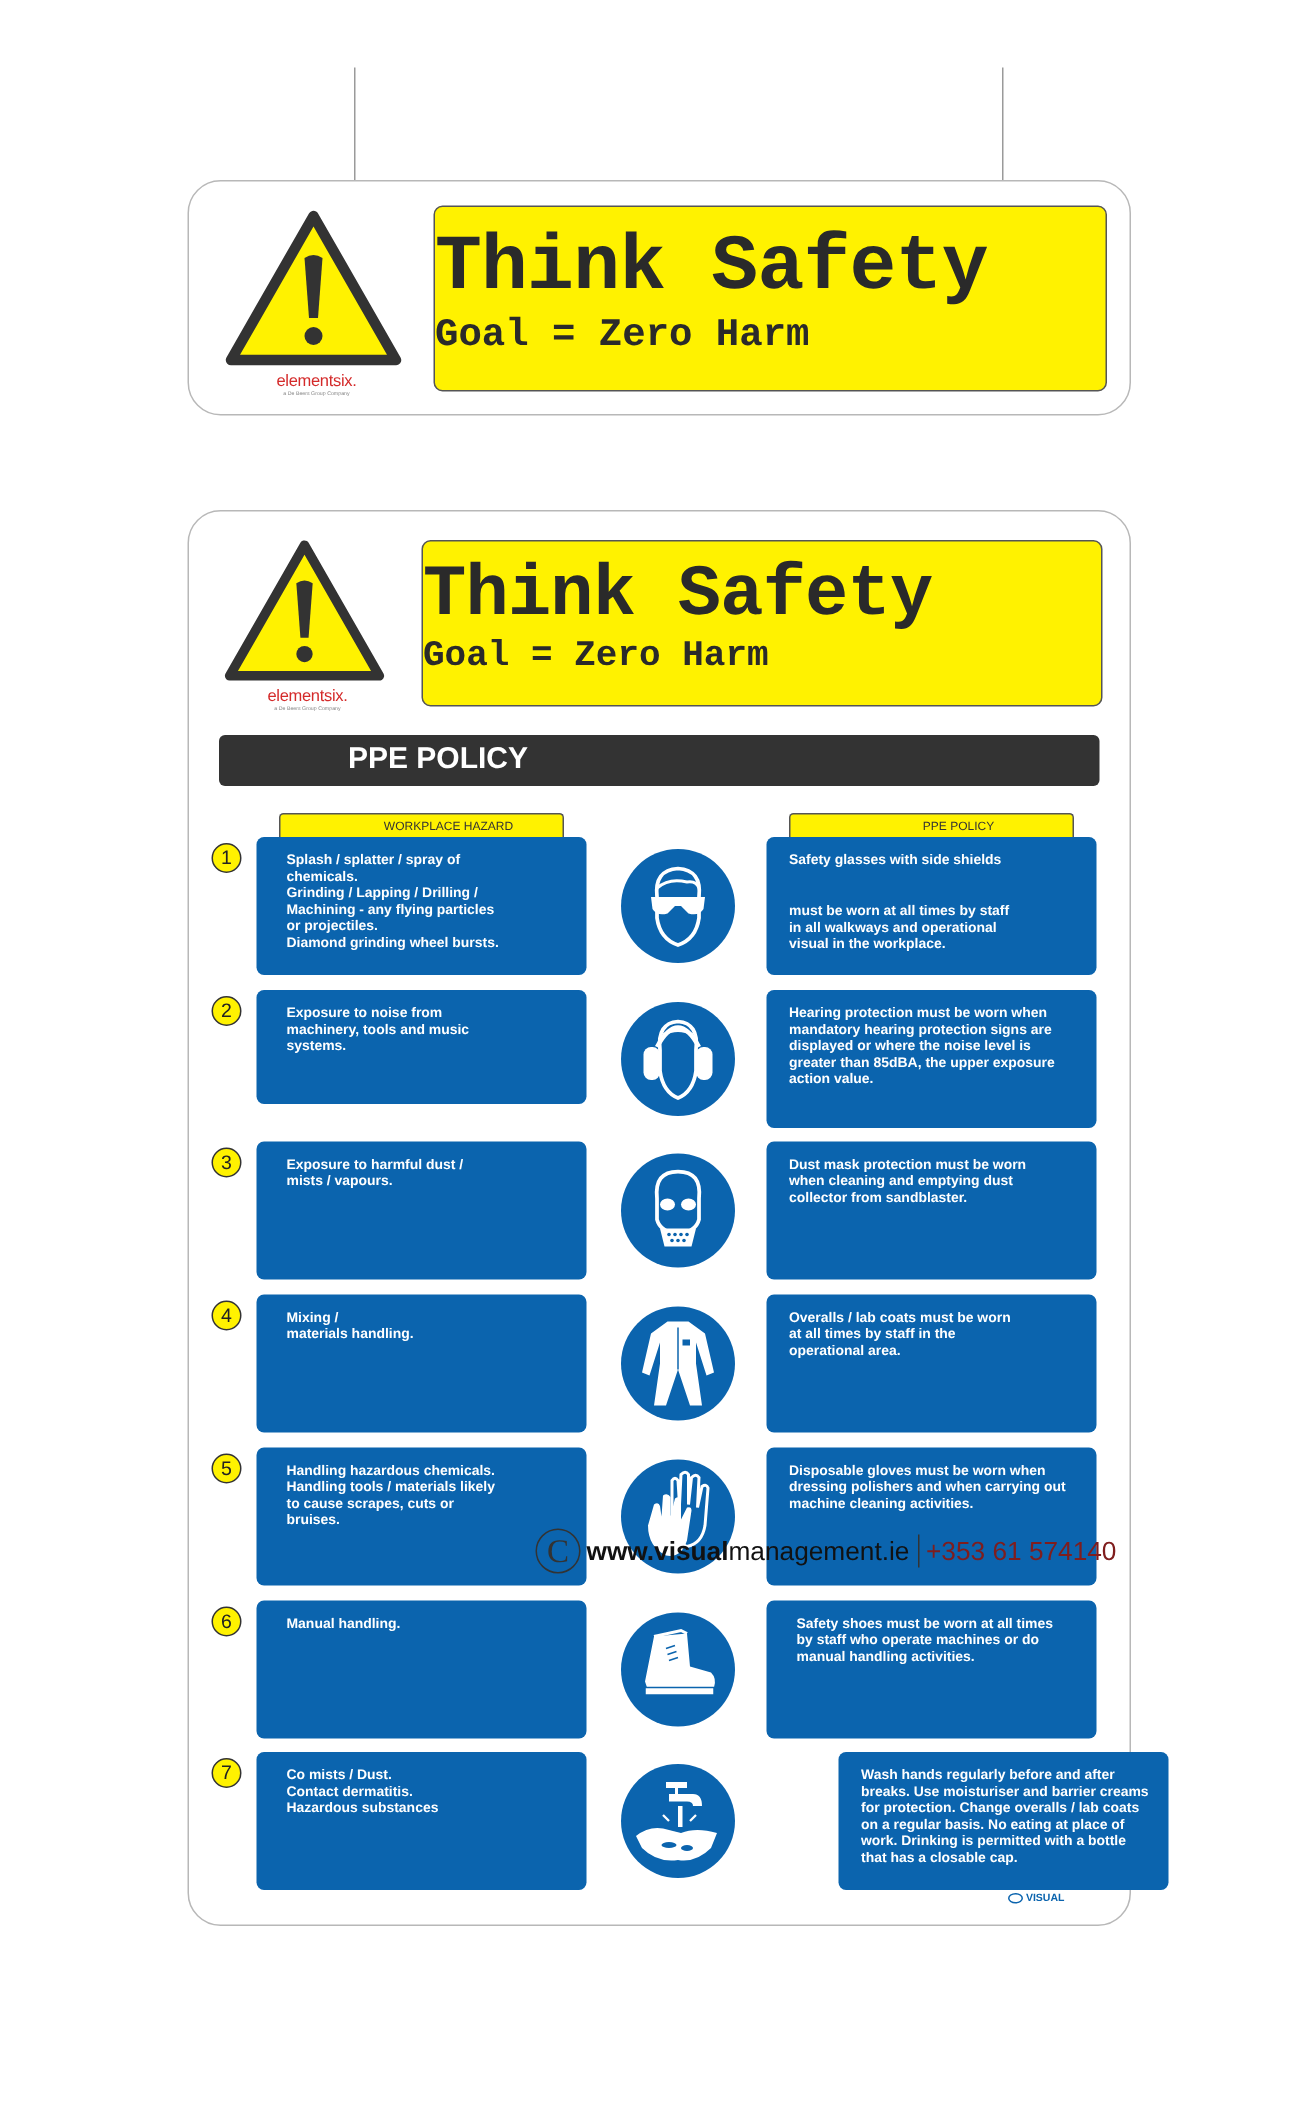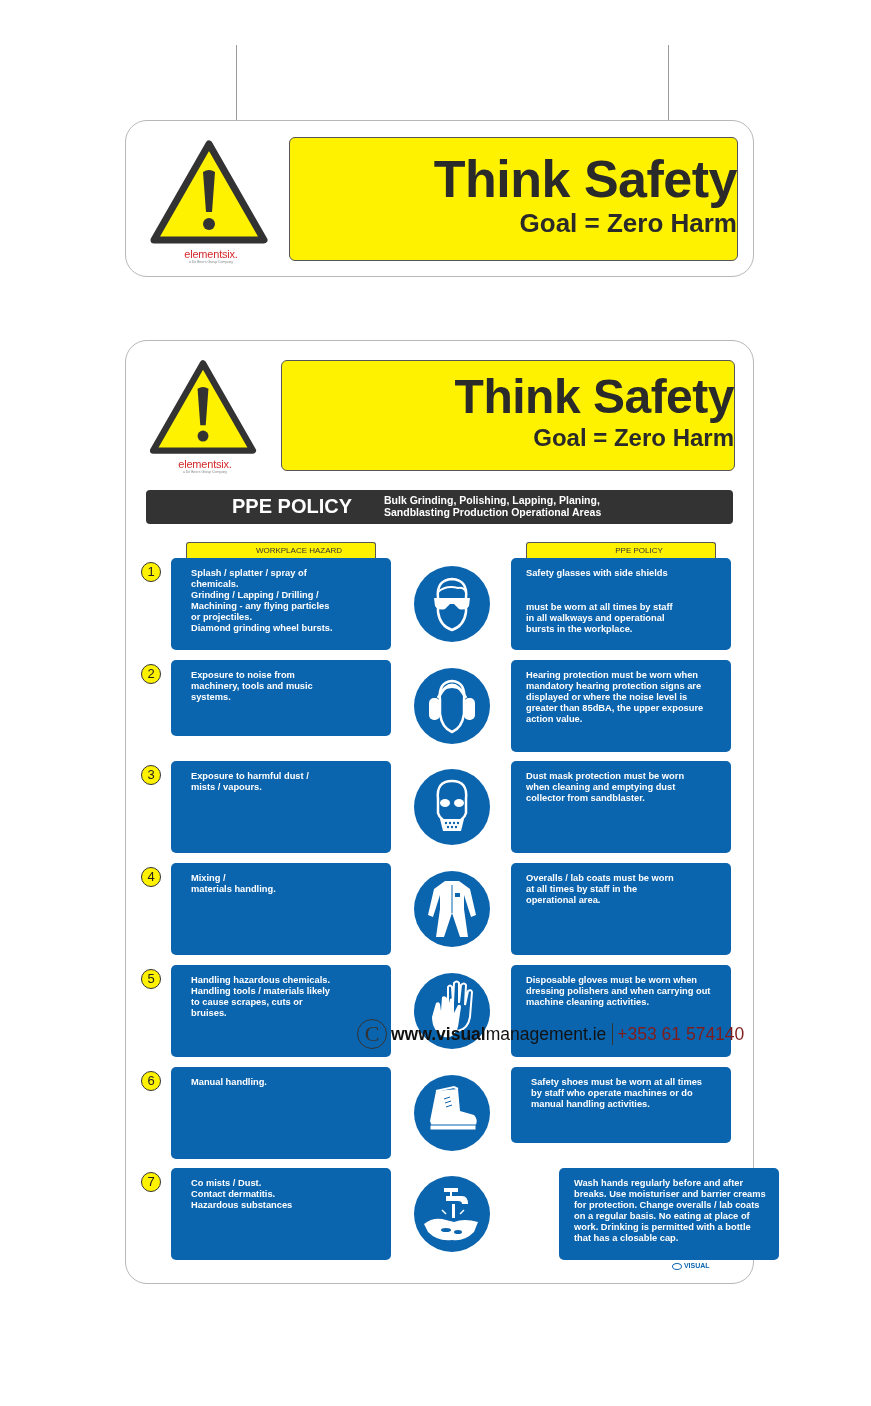--- a/index.html
+++ b/index.html
@@ -4,21 +4,21 @@
 <style>
   * { box-sizing: border-box; margin: 0; padding: 0; }
   body { width: 871px; height: 1406px; background: #ffffff; position: relative; overflow: hidden; font-family: "Liberation Sans", sans-serif; }
   .wire { position: absolute; width: 1px; background: #9a9a9a; }
   .hook { position: absolute; width: 7px; height: 7px; border: 1px solid #8a8a8a; border-radius: 50%; background: #fff; }
   .panel { position: absolute; border: 1.5px solid #b8b8b8; border-radius: 22px; background: #fff; }
   .warn { position: absolute; }
   .logo { position: absolute; text-align: center; }
   .logo .brand { color: #d42a2a; font-size: 11px; letter-spacing: -0.2px; font-family: "Liberation Sans", sans-serif; }
   .logo .sub { color: #888; font-size: 3.5px; }
-  .yellowbox { position: absolute; background: #fff200; border: 1.5px solid #555; border-radius: 6px; text-align: right; color: #2a2a2a; }
+  .yellowbox { position: absolute; background: #fff200; border: 1.5px solid #555; border-radius: 6px; text-align: left; color: #2a2a2a; font-family: Liberation Mono, monospace; }
   .yellowbox .t1 { font-weight: bold; letter-spacing: -0.5px; }
   .yellowbox .t2 { font-weight: bold; }
   .ppebar { position: absolute; left: 146px; top: 490px; width: 587px; height: 34px; background: #333333; border-radius: 4px; color: #fff; }
   .ppebar .title { position: absolute; left: 86px; top: 5px; font-size: 20px; font-weight: bold; }
   .ppebar .desc { position: absolute; left: 238px; top: 4px; font-size: 10.5px; font-weight: bold; line-height: 12px; }
   .colhead { position: absolute; height: 16px; background: #fff200; border: 1px solid #555; border-bottom: none; border-radius: 3px 3px 0 0; font-size: 8px; text-align: center; line-height: 15px; color: #333; padding-left: 36px; }
   .badge { position: absolute; width: 20px; height: 20px; border-radius: 50%; background: #fff200; border: 1.5px solid #333; font-size: 13px; text-align: center; line-height: 17px; color: #222; }
   .bluebox { position: absolute; background: #0b64ae; border-radius: 5px; color: #fff; font-size: 9.3px; font-weight: bold; line-height: 11px; padding: 10px 10px 0 20px; }
   .iconwrap { position: absolute; width: 76px; height: 76px; border-radius: 50%; background: #0b64ae; overflow: hidden; }
   .iconwrap svg { width: 76px; height: 76px; display: block; }
@@ -63,24 +63,20 @@
   <div class="brand">elementsix.</div>
   <div class="sub">a De Beers Group Company</div>
 </div>
 <div class="yellowbox" style="left:281px; top:360px; width:454px; height:111px;">
   <div class="t1" style="font-size:48px; margin-top:10px; line-height:52px;">Think Safety</div>
   <div class="t2" style="font-size:24px; line-height:30px;">Goal = Zero Harm</div>
 </div>
 
 <div class="ppebar">
   <div class="title">PPE POLICY</div>
-  <div class="desc">
-    <div>Bulk Grinding, Polishing, Lapping, Planing,</div>
-    <div>Sandblasting Production Operational Areas</div>
-  </div>
 </div>
 
 <div class="colhead" style="left:186px; top:542px; width:190px;">WORKPLACE HAZARD</div>
 <div class="colhead" style="left:526px; top:542px; width:190px;">PPE POLICY</div>
 
 <div id="rows">
     <div class="badge" style="left: 141px; top: 562px;">1</div>
     <div class="bluebox" style="left: 171px; top: 558px; width: 220px; height: 92px;">
       <div>Splash / splatter / spray of</div>
       <div>chemicals.</div>
@@ -93,21 +89,21 @@
       <svg viewBox="0 0 76 76">
         <path d="M24 32 Q22 14 38 13 Q54 14 52 32 L52 46 Q50 60 38 64 Q26 60 24 46 Z" fill="none" stroke="#fff" stroke-width="2.5"></path>
         <path d="M24 26 Q32 19 44 22 Q50 21 52 26" fill="none" stroke="#fff" stroke-width="2"></path>
         <path d="M20 32 L56 32 L55 40 Q52 45 45 43 L40 38 L36 38 L31 43 Q24 45 21 40 Z" fill="#fff"></path>
       </svg>
     </div>
     <div class="bluebox" style="left: 511px; top: 558px; width: 220px; height: 92px; padding-left: 15px; padding-right: 4px;">
       <div style="white-space: nowrap;">Safety glasses with side shields</div>
       <div style="white-space: nowrap; margin-top: 23px;">must be worn at all times by staff</div>
       <div style="white-space: nowrap;">in all walkways and operational</div>
-      <div style="white-space: nowrap;">bursts in the workplace.</div>
+      <div style="white-space: nowrap;">visual in the workplace.</div>
     </div>
     <div class="badge" style="left: 141px; top: 664px;">2</div>
     <div class="bluebox" style="left: 171px; top: 660px; width: 220px; height: 76px;">
       <div>Exposure to noise from</div>
       <div>machinery, tools and music</div>
       <div>systems.</div>
     </div>
     <div class="iconwrap" style="left: 414px; top: 668px;">
       <svg viewBox="0 0 76 76">
         <path d="M26 32 Q24 14 38 13 Q52 14 50 32 L50 46 Q48 60 38 64 Q28 60 26 46 Z" fill="none" stroke="#fff" stroke-width="2.5"></path>
@@ -195,21 +191,21 @@
         <path d="M22 16 L44 14 L46 36 L60 40 Q64 44 62 50 L18 52 L16 46 Z" fill="#fff"></path>
         <path d="M22 16 L40 12 L44 14" fill="none" stroke="#fff" stroke-width="2"></path>
         <rect x="16" y="50" width="46" height="5" fill="#fff" stroke="#0b64ae" stroke-width="1"></rect>
         <g stroke="#0b64ae" stroke-width="1">
           <line x1="30" y1="24" x2="36" y2="22"></line>
           <line x1="31" y1="28" x2="37" y2="26"></line>
           <line x1="32" y1="32" x2="38" y2="30"></line>
         </g>
       </svg>
     </div>
-    <div class="bluebox" style="left: 511px; top: 1067px; width: 220px; height: 76px; padding-right: 4px;">
+    <div class="bluebox" style="left: 511px; top: 1067px; width: 220px; height: 92px; padding-right: 4px;">
       <div style="white-space: nowrap;">Safety shoes must be worn at all times</div>
       <div style="white-space: nowrap;">by staff who operate machines or do</div>
       <div style="white-space: nowrap;">manual handling activities.</div>
     </div>
     <div class="badge" style="left: 141px; top: 1172px;">7</div>
     <div class="bluebox" style="left: 171px; top: 1168px; width: 220px; height: 92px;">
       <div>Co mists / Dust.</div>
       <div>Contact dermatitis.</div>
       <div>Hazardous substances</div>
     </div>

